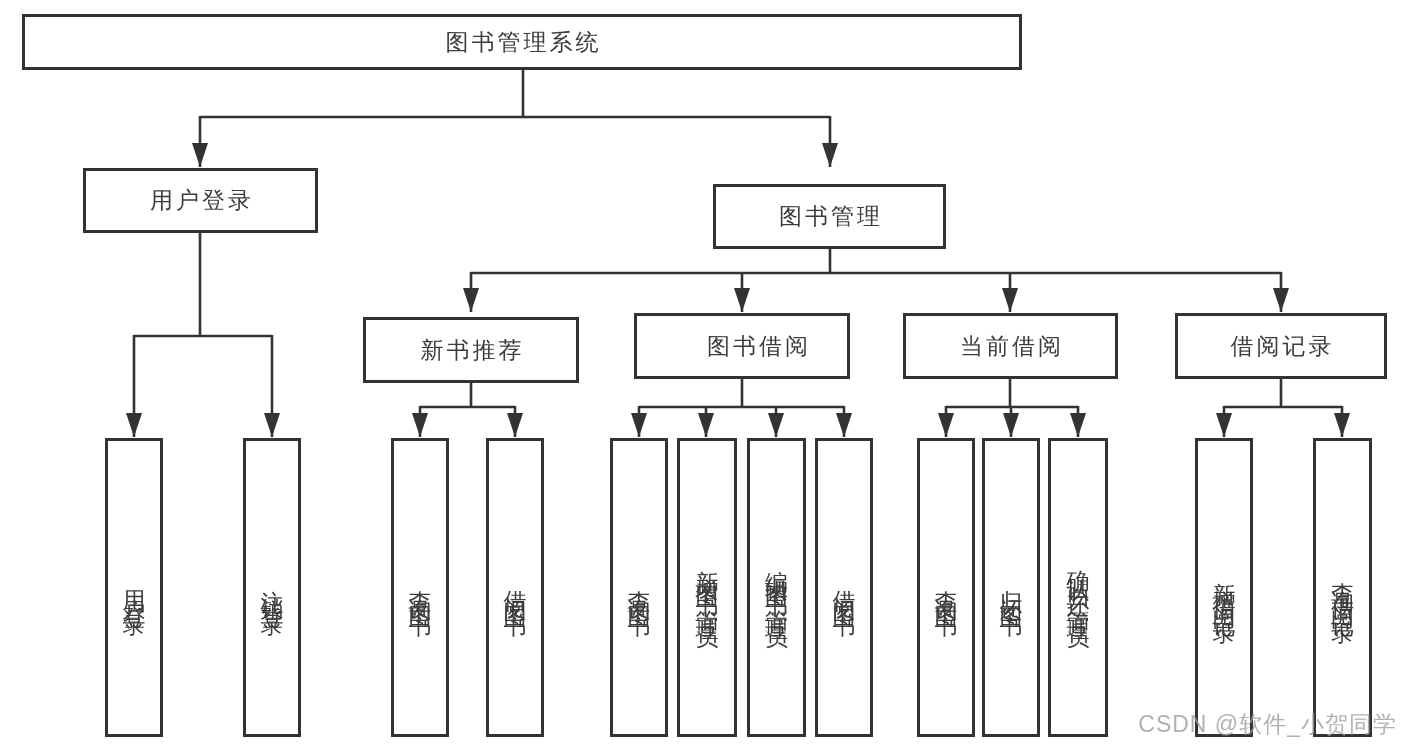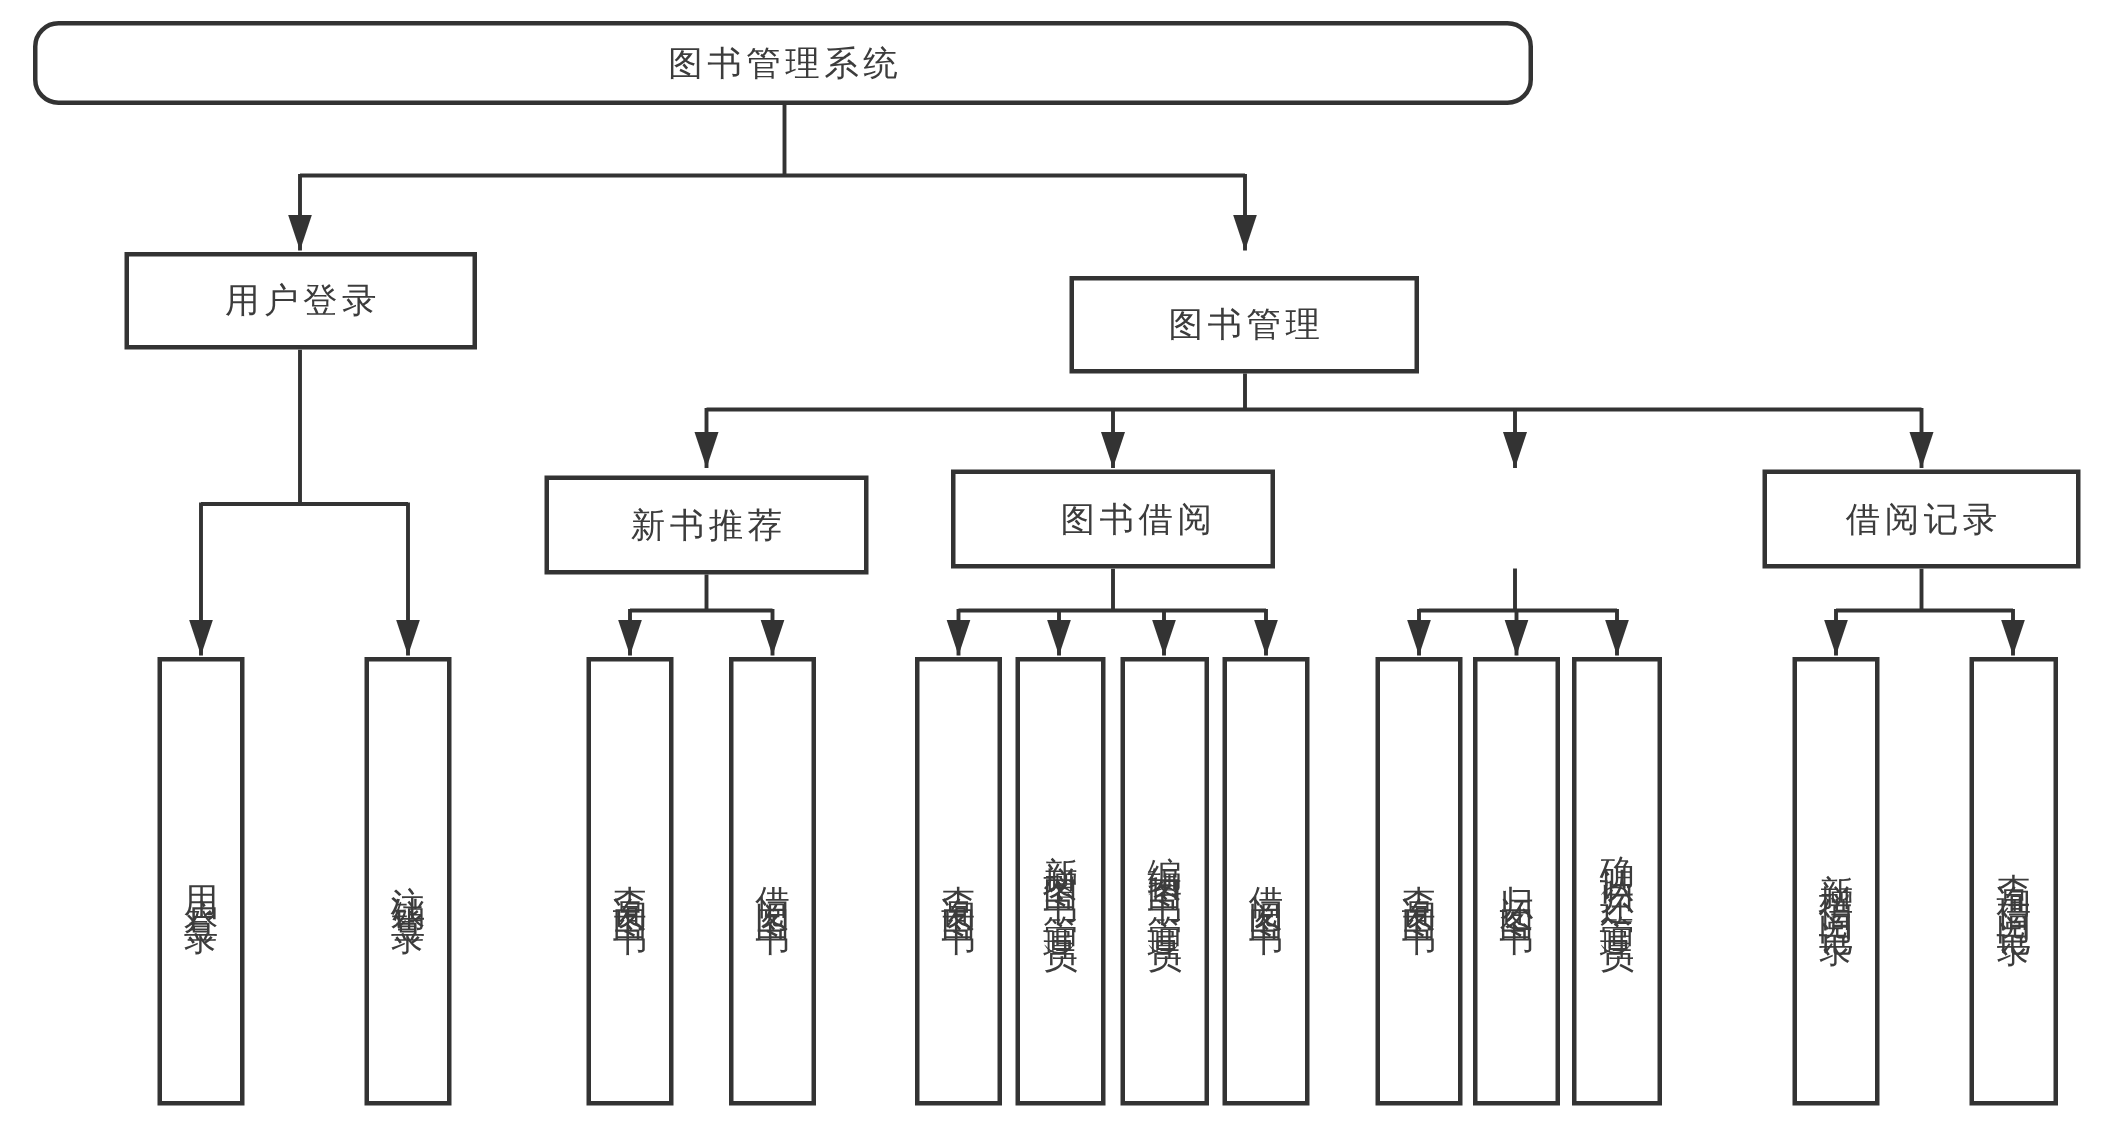--- a/index.html
+++ b/index.html
@@ -119,37 +119,40 @@
     </g>
 
     <g>
       <line x1="1281" y1="379" x2="1281" y2="408"></line>
       <line x1="1224" y1="407" x2="1342" y2="407"></line>
       <line x1="1224" y1="406" x2="1224" y2="437" marker-end="url(#arw)"></line>
       <line x1="1342" y1="406" x2="1342" y2="437" marker-end="url(#arw)"></line>
     </g>
   </svg>
 
-  <div class="node h" style="left:22px; top:14px; width:1000px; height:56px;border-radius:17px;">
+  <div class="node h" style="left:22px; top:14px; width:1000px; height:56px;">
     <span>图书管理系统</span>
   </div>
 
   <div class="node h" style="left:83px; top:168px; width:235px; height:65px;">
     <span>用户登录</span>
   </div>
   <div class="node h" style="left:713px; top:184px; width:233px; height:65px;">
     <span>图书管理</span>
   </div>
 
   <div class="node h" style="left:363px; top:317px; width:216px; height:66px;">
     <span>新书推荐</span>
   </div>
   <div class="node h" style="left:634px; top:313px; width:216px; height:66px;padding-left:31px;">
     <span>图书借阅</span>
   </div>
+  <div class="node h" style="left:903px; top:313px; width:215px; height:66px;">
+    <span>当前借阅</span>
+  </div>
   <div class="node h" style="left:1175px; top:313px; width:212px; height:66px;">
     <span>借阅记录</span>
   </div>
 
   <div class="node v" style="left:105px; top:438px; width:58px; height:299px;">
     <span>用户登录</span>
   </div>
   <div class="node v" style="left:243px; top:438px; width:58px; height:299px;">
     <span>注销登录</span>
   </div>
@@ -184,14 +187,15 @@
     <span>确认归还（管理员）</span>
   </div>
 
   <div class="node v" style="left:1195px; top:438px; width:58px; height:299px;">
     <span>新增借阅记录</span>
   </div>
   <div class="node v" style="left:1313px; top:438px; width:59px; height:299px;">
     <span>查询借阅记录</span>
   </div>
 
+  <div class="watermark">CSDN @软件_小贺同学</div>
 
 </div>
 
 </body></html>

